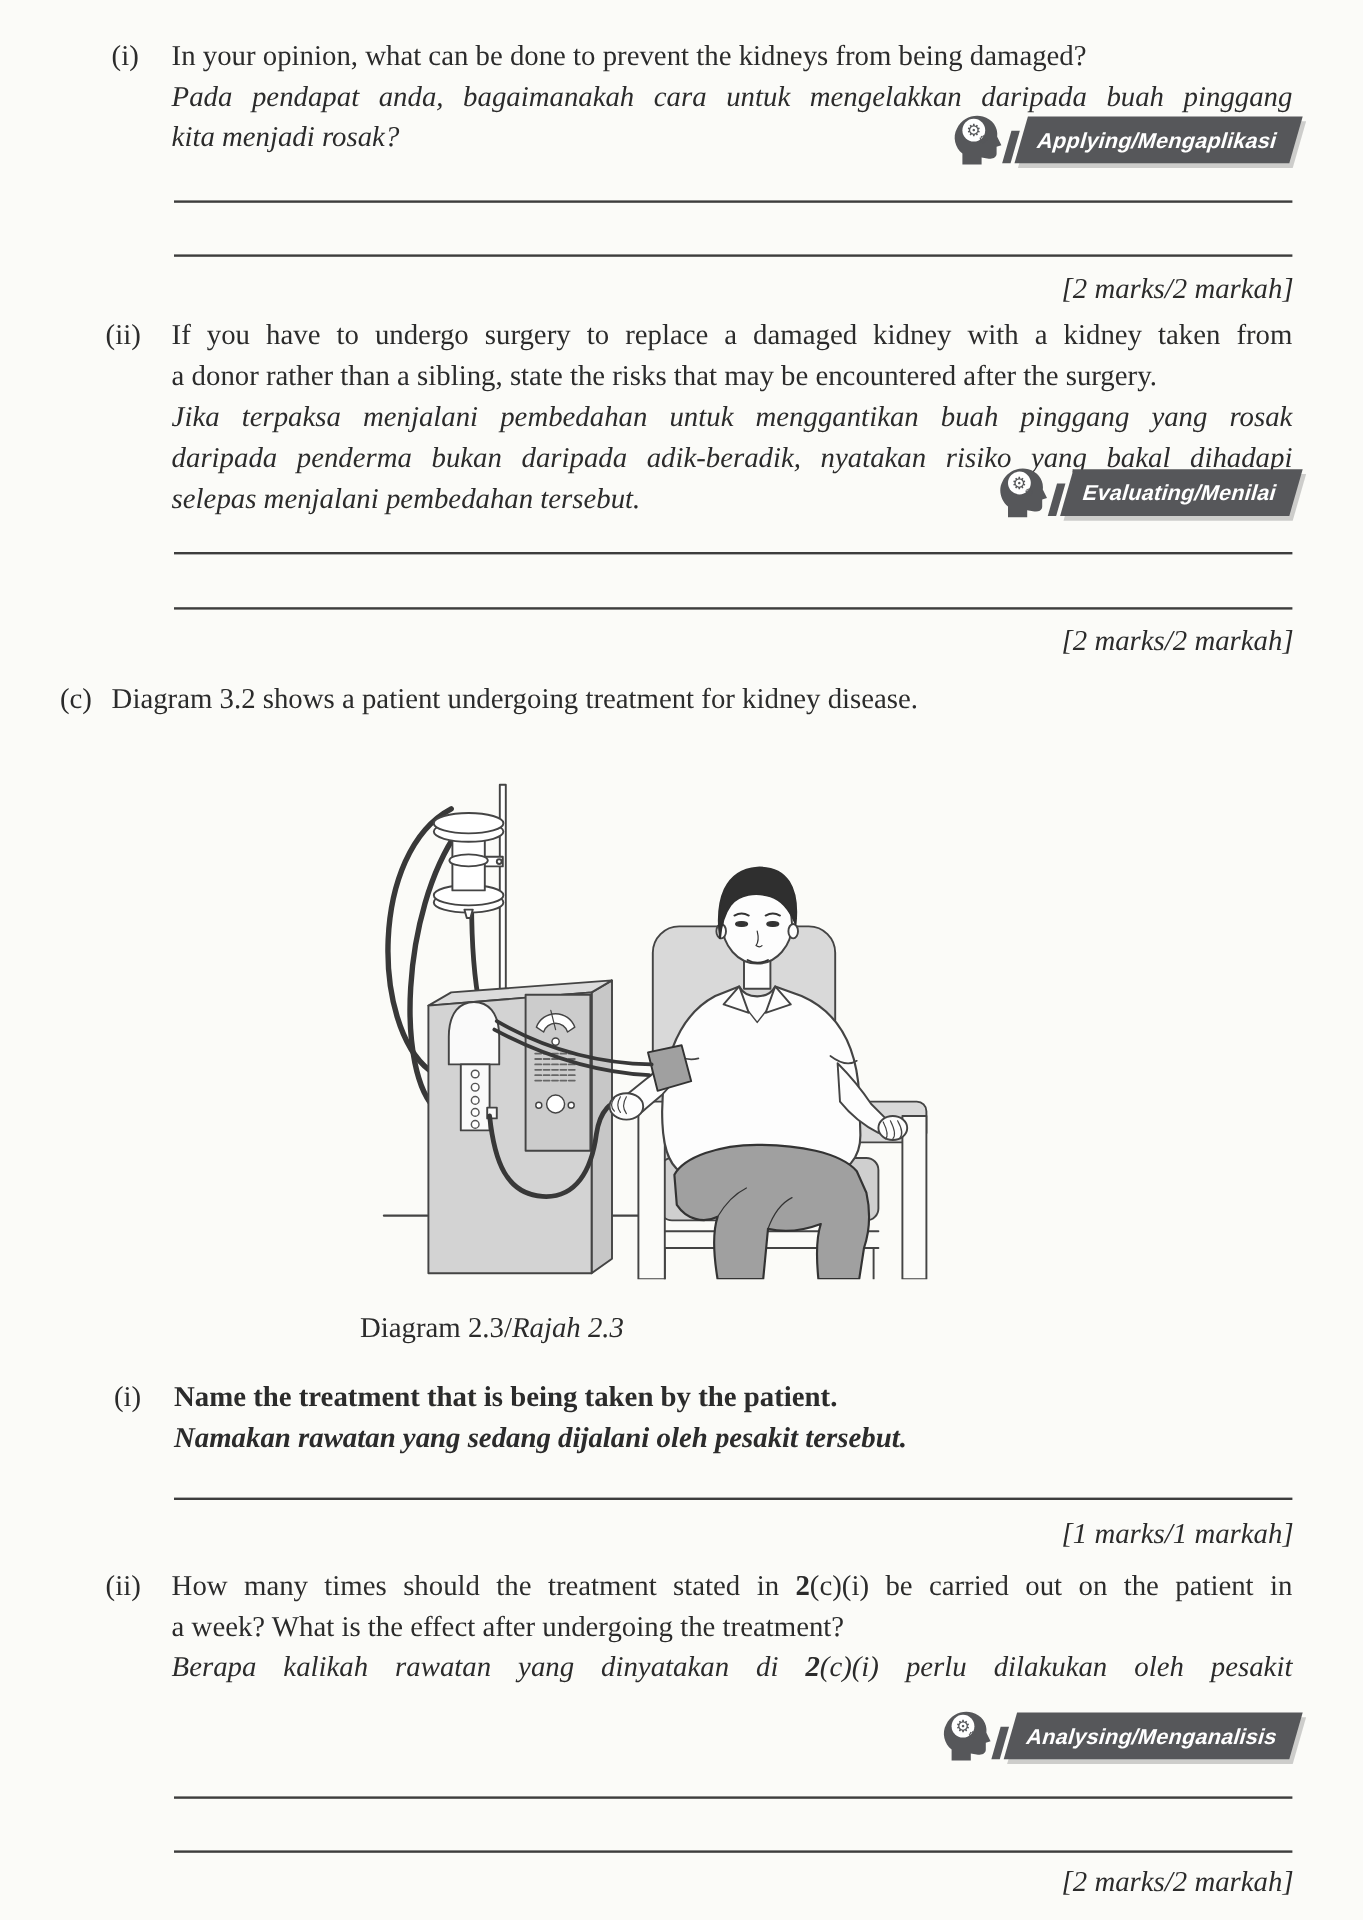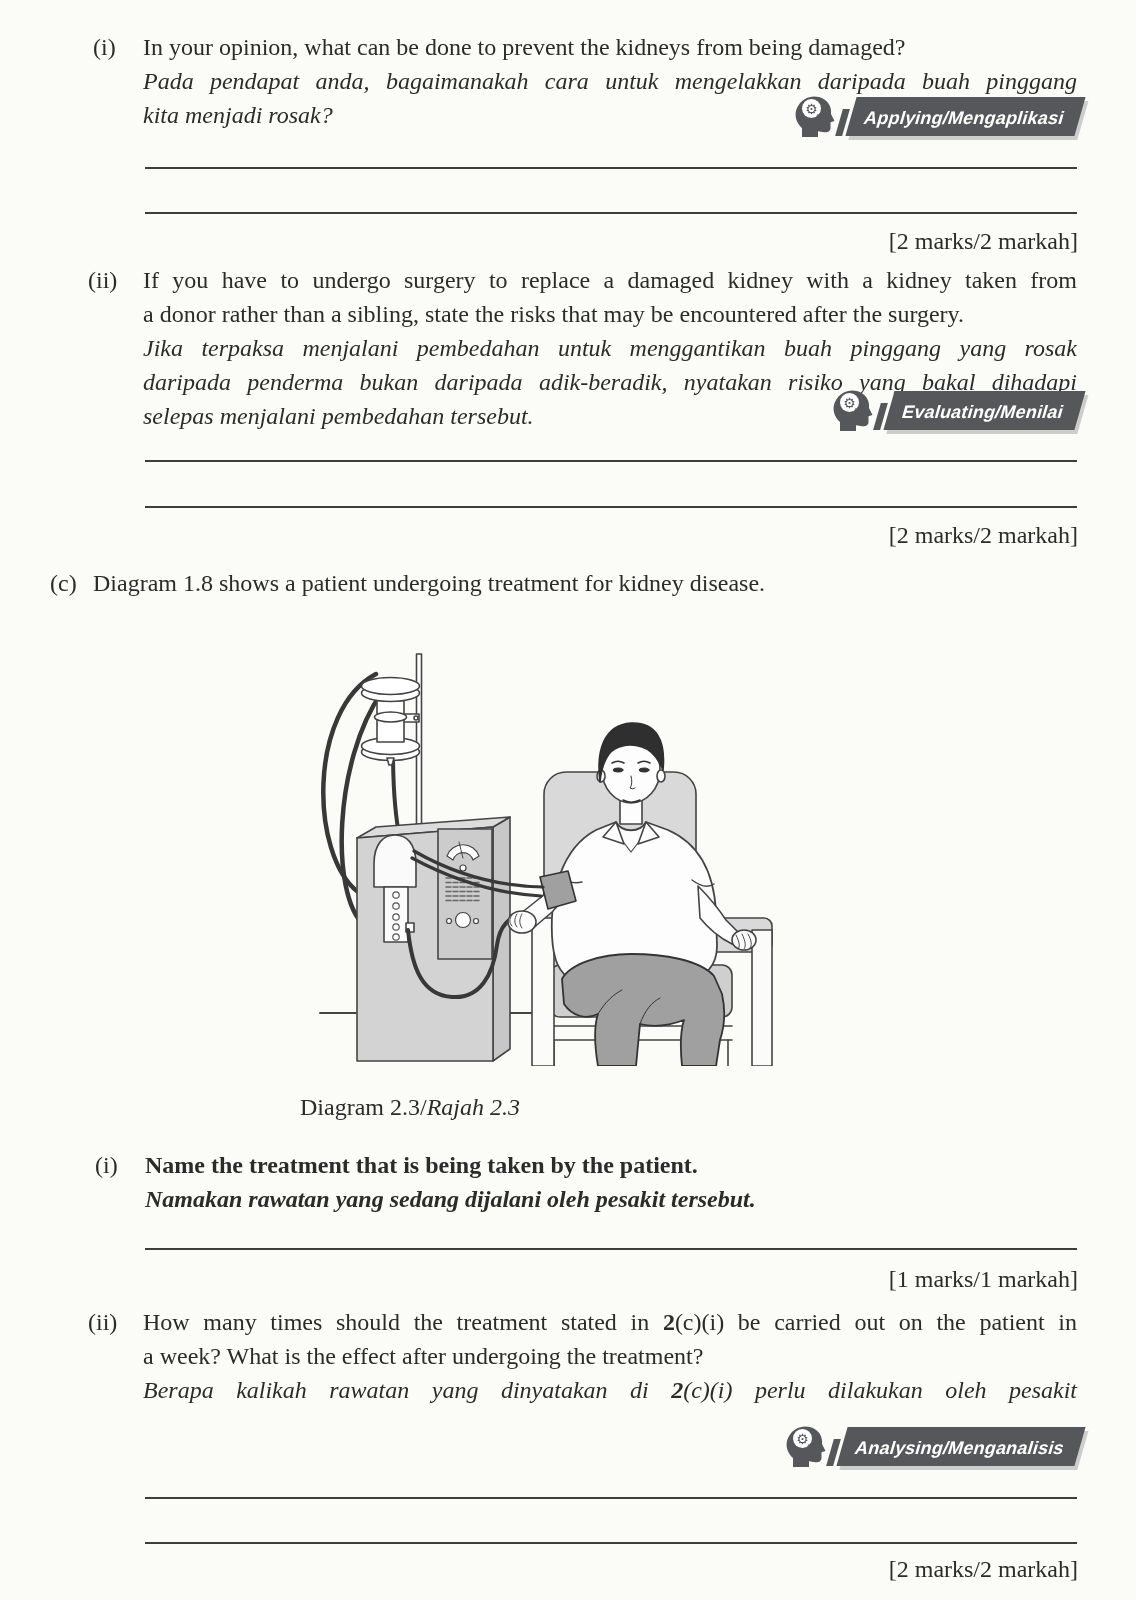--- a/index.html
+++ b/index.html
@@ -8,21 +8,21 @@
     background:#fbfbf8; color:#2b2b2b; overflow:hidden;
     font-family:"Liberation Serif", serif; font-size:24px; line-height:34px;
   }
   .abs{position:absolute;}
   .lbl{font-family:"Liberation Serif", serif;}
   .en{}
   .ms{font-style:italic;}
   .just{text-align:justify; text-align-last:justify;}
   .para{width:934px;}
   .ans-line{position:absolute; left:145px; right:59px; border-top:2px solid #3d3d3d; height:0;}
-  .marks{position:absolute; right:58px; font-size:24px; white-space:nowrap;}
+  .marks{position:absolute; right:58px; font-style:italic; font-size:24px; white-space:nowrap;}
   .caption{position:absolute; left:300px; width:516px; text-align:left;}
   
   .badge{position:absolute; right:56px; display:flex; align-items:flex-end; height:44px;}
   .badge-head{width:46px; height:44px; margin-right:2px; flex:0 0 auto;}
   .badge-slash{width:7px; height:27px; background:#56575a; transform:skewX(-16deg);
     margin:0 5px 2px 0; flex:0 0 auto;}
   .badge-bar{background:#56575a; transform:skewX(-16deg); padding:2px 16px 3px 14px;
     margin-bottom:2px; box-shadow:4px 4px 0 rgba(120,120,120,.35);}
   .badge-text{display:inline-block; color:#fff; font-family:"Liberation Sans", sans-serif;
     font-weight:bold; font-size:18px; line-height:22px; letter-spacing:.2px; white-space:nowrap;}
@@ -72,21 +72,21 @@
     </svg>
     <span class="badge-slash"></span>
     <span class="badge-bar"><span class="badge-text">Evaluating/Menilai</span></span>
   </div>
   <div class="ans-line" style="top:460px;"></div>
   <div class="ans-line" style="top:506px;"></div>
   <div class="marks" style="top:518px;">[2 marks/2 markah]</div>
 
   <div class="abs lbl" style="left:50px; top:566px;">(c)</div>
   <div class="abs" style="left:93px; top:566px; width:984px;">
-    <div class="en">Diagram 1.8 shows a patient undergoing treatment for kidney disease.</div>
+    <div class="en">Diagram 3.2 shows a patient undergoing treatment for kidney disease.</div>
   </div>
 
   <svg class="abs" style="left:300px; top:630px;" width="516" height="436" viewBox="0 0 516 436">
     <g fill="none" stroke="#444444" stroke-width="1.6" stroke-linejoin="round" stroke-linecap="round">
 
       <g>
         <path d="M20,383 H56 M207,383 H232" stroke-width="2"></path>
       </g>
 
       <g>

